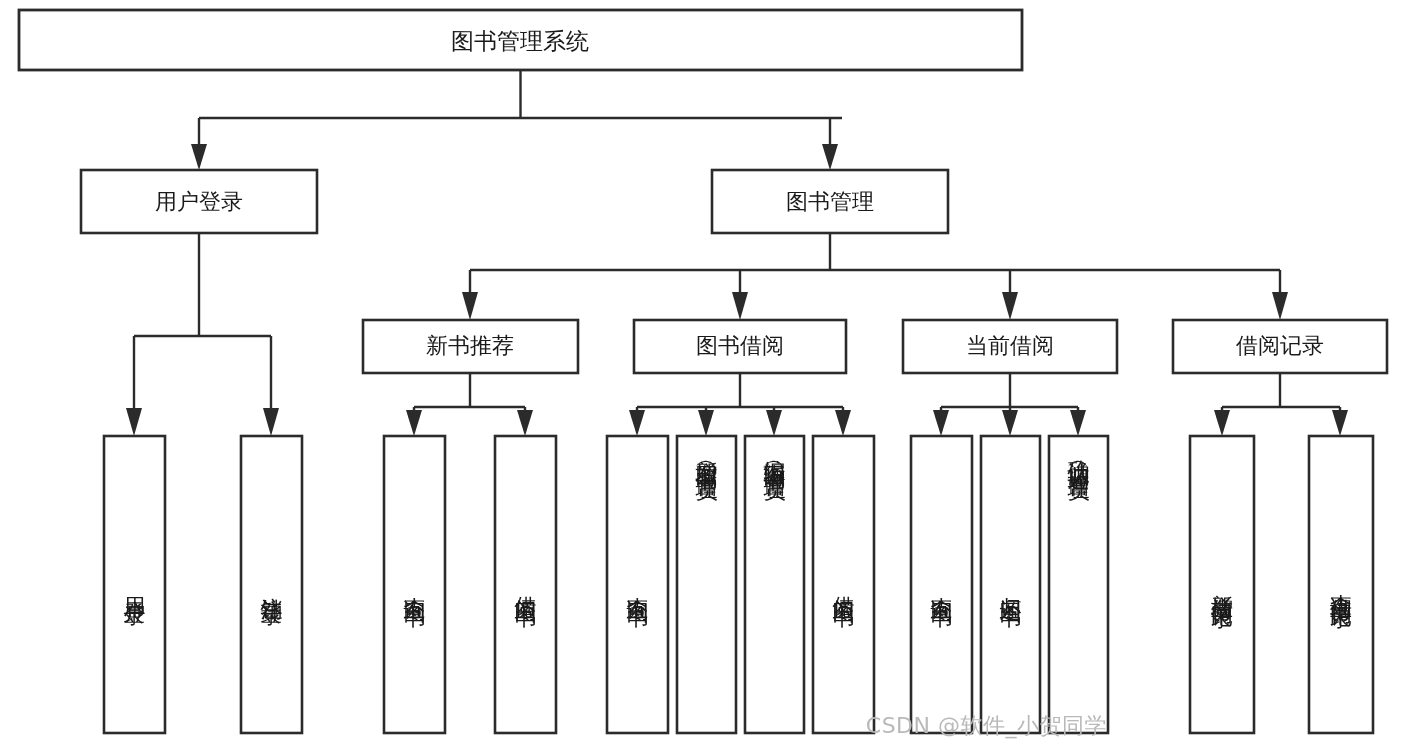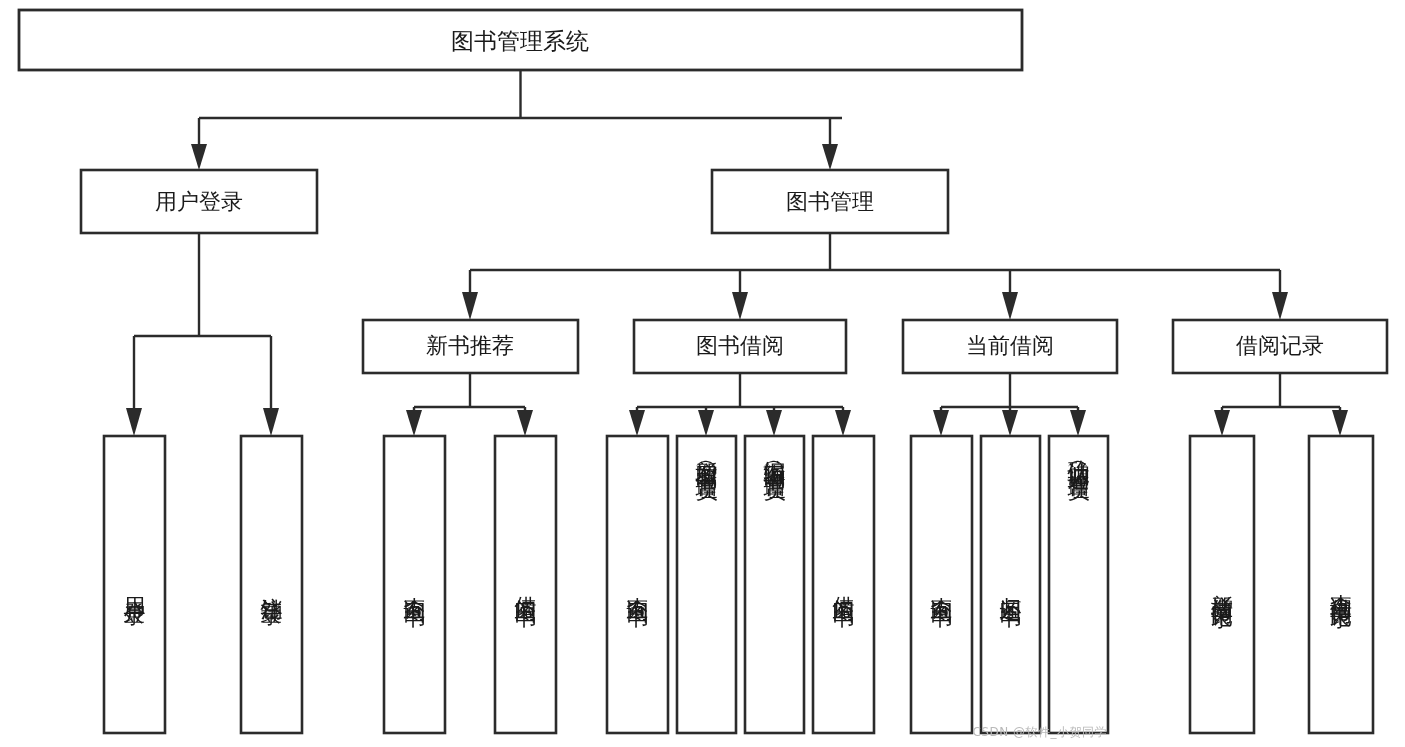--- a/index.html
+++ b/index.html
@@ -72,21 +72,21 @@
     letter-spacing: 3px;
     color: #1a1a1a;
     white-space: nowrap;
     text-align: center;
   }
   .watermark {
     position: absolute;
     right: 14px;
     bottom: 6px;
     font-family: "DejaVu Sans", "Liberation Sans", sans-serif;
-    font-size: 12px;
+    font-size: 22px;
     color: #b9b9b9;
     letter-spacing: 0.5px;
     white-space: nowrap;
   }
 </style>
 </head>
 <body>
 
 <div id="diagram-root">
 

